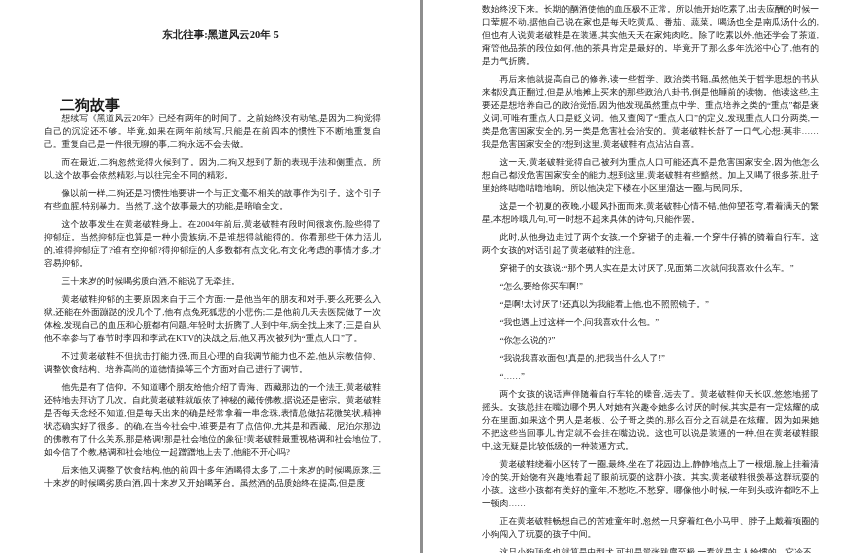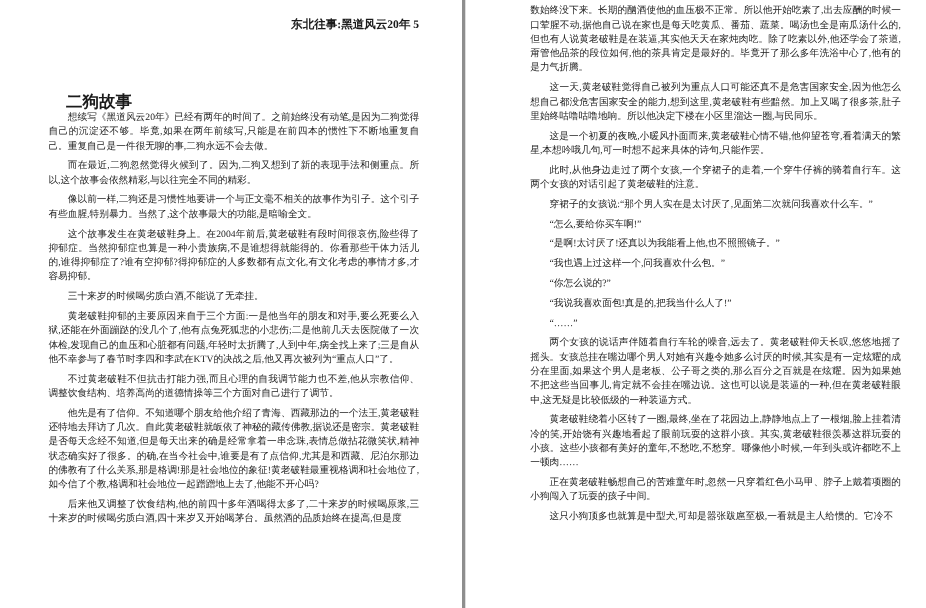--- a/index.html
+++ b/index.html
@@ -23,22 +23,22 @@
   }
   .page-left  { left: 44px;  width: 337px; }
   .page-right { left: 482px; width: 337px; padding-top: 3px; box-sizing: border-box; }
   .divider {
     position: absolute; left: 420px; top: 0;
     width: 3px; height: 553px;
     background: #8e8e8e;
   }
   .book-title {
     font-size: 10.5px; font-weight: bold;
-    margin: 16px 0 0 0; line-height: 13px;
-    text-indent: 16px; text-align: right;
+    margin: 28px 0 0 0; line-height: 13px;
+    text-indent: 16px; text-align: center;
   }
   .section-heading {
     font-size: 10.5px; font-weight: bold;
     margin: 17px 0 0 0; line-height: 13px;
     text-indent: 16px; text-align: left;
   }
   .chapter-heading {
     font-size: 15px; font-weight: bold;
     margin: 58px 0 0 0; line-height: 13px;
     text-indent: 16px; text-align: left;
@@ -68,20 +68,21 @@
     <p class="body-para">黄老破鞋抑郁的主要原因来自于三个方面:一是他当年的朋友和对手,要么死要么入狱,还能在外面蹦跶的没几个了,他有点兔死狐悲的小悲伤;二是他前几天去医院做了一次体检,发现自己的血压和心脏都有问题,年轻时太折腾了,人到中年,病全找上来了;三是自从他不幸参与了春节时李四和李武在KTV的决战之后,他又再次被列为“重点人口”了。</p>
     <p class="body-para">不过黄老破鞋不但抗击打能力强,而且心理的自我调节能力也不差,他从宗教信仰、调整饮食结构、培养高尚的道德情操等三个方面对自己进行了调节。</p>
     <p class="body-para">他先是有了信仰。不知道哪个朋友给他介绍了青海、西藏那边的一个法王,黄老破鞋还特地去拜访了几次。自此黄老破鞋就皈依了神秘的藏传佛教,据说还是密宗。黄老破鞋是否每天念经不知道,但是每天出来的确是经常拿着一串念珠,表情总做拈花微笑状,精神状态确实好了很多。的确,在当今社会中,谁要是有了点信仰,尤其是和西藏、尼泊尔那边的佛教有了什么关系,那是格调!那是社会地位的象征!黄老破鞋最重视格调和社会地位了,如今信了个教,格调和社会地位一起蹭蹭地上去了,他能不开心吗?</p>
     <p class="body-para">后来他又调整了饮食结构,他的前四十多年酒喝得太多了,二十来岁的时候喝原浆,三十来岁的时候喝劣质白酒,四十来岁又开始喝茅台。虽然酒的品质始终在提高,但是度</p>
   </div>
 
   <div class="divider"></div>
 
   <div class="page page-right">
     <p class="body-para">数始终没下来。长期的酗酒使他的血压极不正常。所以他开始吃素了,出去应酬的时候一口荤腥不动,据他自己说在家也是每天吃黄瓜、番茄、蔬菜。喝汤也全是南瓜汤什么的,但也有人说黄老破鞋是在装逼,其实他天天在家炖肉吃。除了吃素以外,他还学会了茶道,甭管他品茶的段位如何,他的茶具肯定是最好的。毕竟开了那么多年洗浴中心了,他有的是力气折腾。</p>
+    <p class="body-para">再后来他就提高自己的修养,读一些哲学、政治类书籍,虽然他关于哲学思想的书从来都没真正翻过,但是从地摊上买来的那些政治八卦书,倒是他睡前的读物。他读这些,主要还是想培养自己的政治觉悟,因为他发现虽然重点中学、重点培养之类的“重点”都是褒义词,可唯有重点人口是贬义词。他又查阅了“重点人口”的定义,发现重点人口分两类,一类是危害国家安全的,另一类是危害社会治安的。黄老破鞋长舒了一口气,心想:莫非……我是危害国家安全的?想到这里,黄老破鞋有点沾沾自喜。</p>
     <p class="body-para">这一天,黄老破鞋觉得自己被列为重点人口可能还真不是危害国家安全,因为他怎么想自己都没危害国家安全的能力,想到这里,黄老破鞋有些黯然。加上又喝了很多茶,肚子里始终咕噜咕噜地响。所以他决定下楼在小区里溜达一圈,与民同乐。</p>
     <p class="body-para">这是一个初夏的夜晚,小暖风扑面而来,黄老破鞋心情不错,他仰望苍穹,看着满天的繁星,本想吟哦几句,可一时想不起来具体的诗句,只能作罢。</p>
     <p class="body-para">此时,从他身边走过了两个女孩,一个穿裙子的走着,一个穿牛仔裤的骑着自行车。这两个女孩的对话引起了黄老破鞋的注意。</p>
     <p class="body-para">穿裙子的女孩说:“那个男人实在是太讨厌了,见面第二次就问我喜欢什么车。”</p>
     <p class="body-para">“怎么,要给你买车啊!”</p>
     <p class="body-para">“是啊!太讨厌了!还真以为我能看上他,也不照照镜子。”</p>
     <p class="body-para">“我也遇上过这样一个,问我喜欢什么包。”</p>
     <p class="body-para">“你怎么说的?”</p>
     <p class="body-para">“我说我喜欢面包!真是的,把我当什么人了!”</p>
     <p class="body-para">“……”</p>

